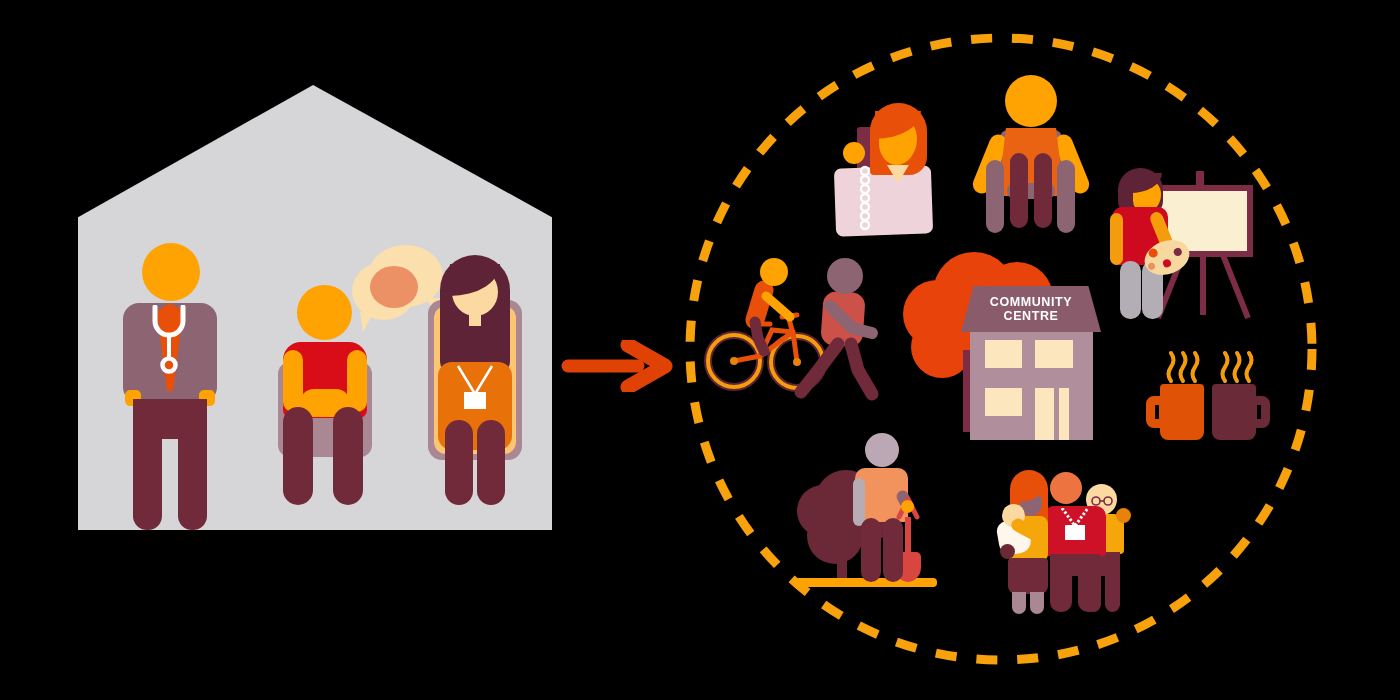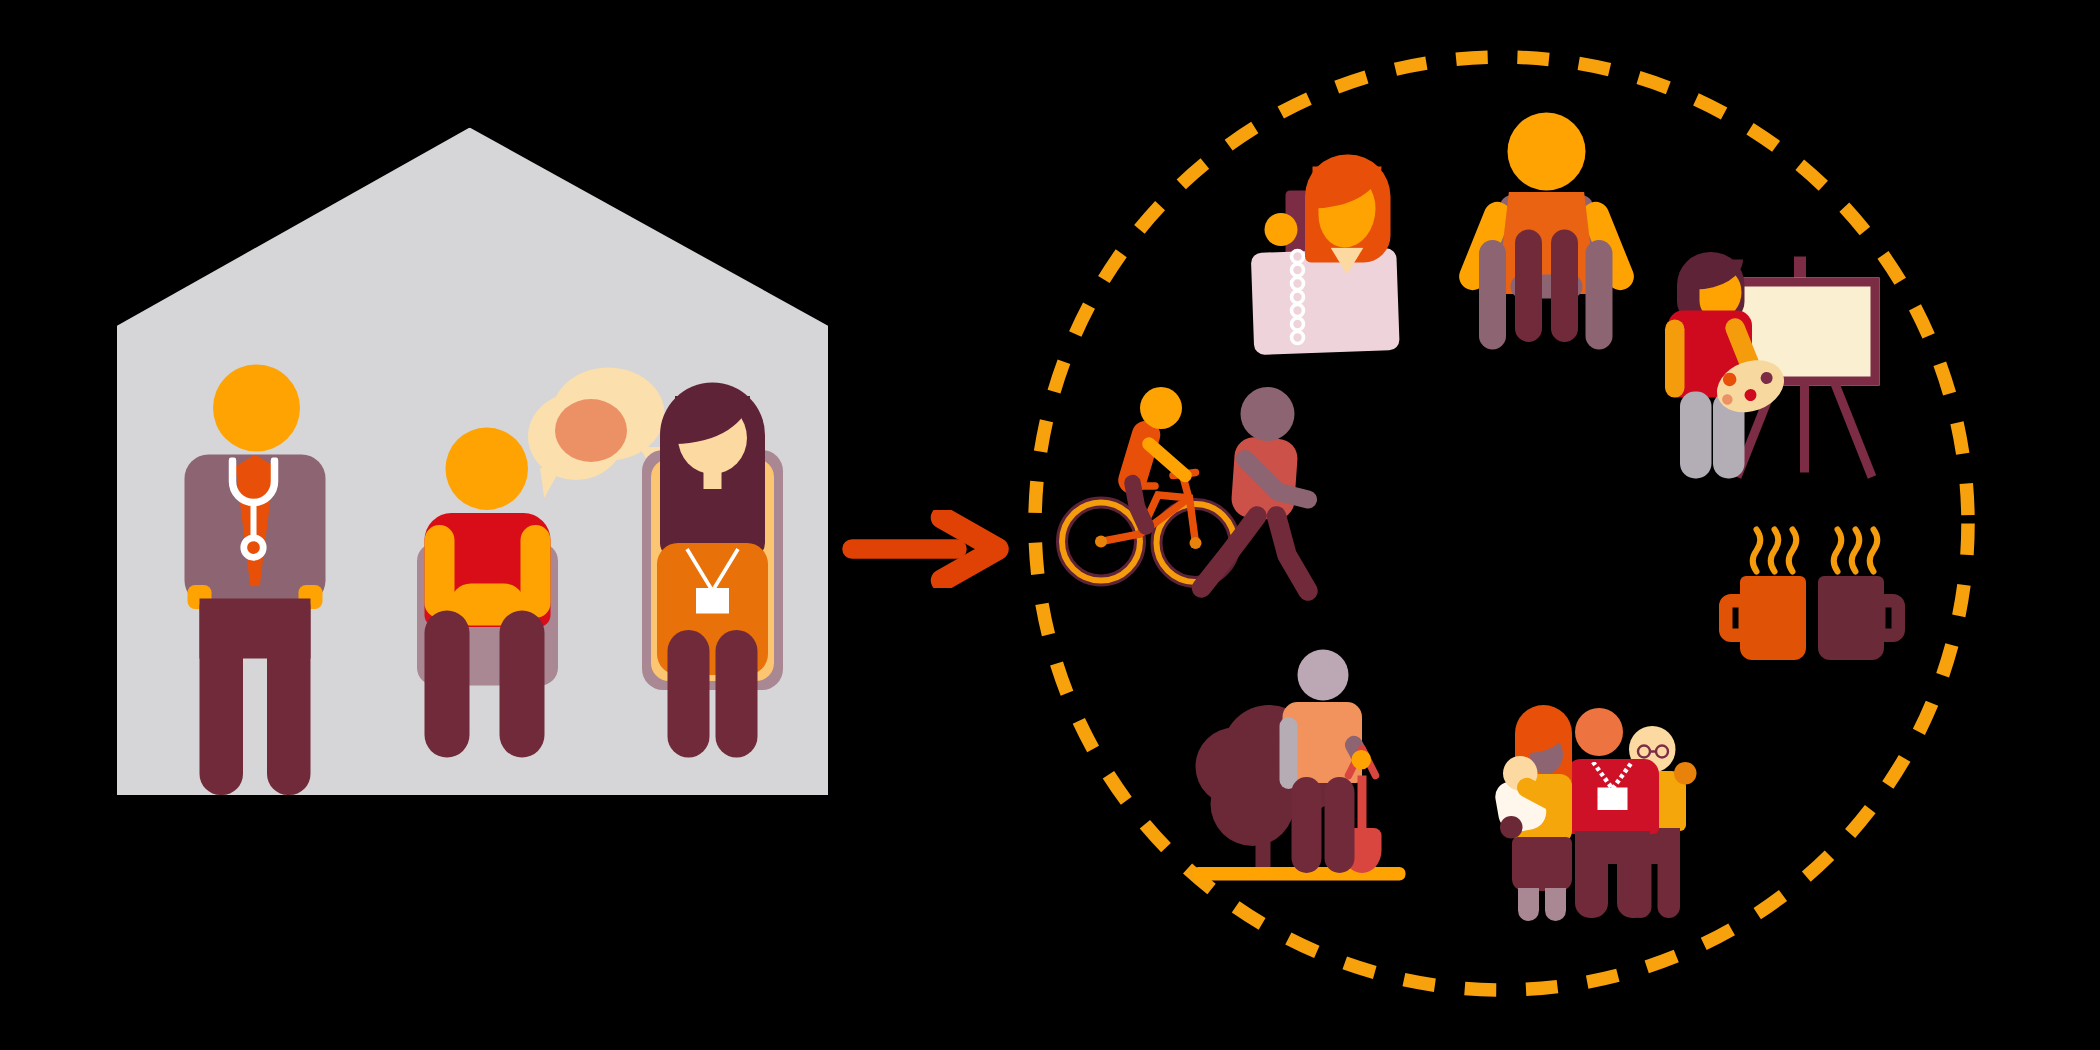--- a/index.html
+++ b/index.html
@@ -148,20 +148,40 @@
     <line x1="66" y1="48" x2="90" y2="69" stroke="#FFA302" stroke-width="9" stroke-linecap="round"></line>
     <polyline points="55,74 58,90 64,103" fill="none" stroke="#712A3A" stroke-width="11" stroke-linecap="round" stroke-linejoin="round"></polyline>
     <circle cx="74" cy="24" r="14" fill="#FFA302"></circle>
     <rect x="122" y="44" width="42" height="54" rx="13" fill="#CC5148" transform="rotate(4 143 71)"></rect>
     <polyline points="130,58 152,80 172,85" fill="none" stroke="#8D6472" stroke-width="12" stroke-linecap="round" stroke-linejoin="round"></polyline>
     <polyline points="138,96 120,120 101,144" fill="none" stroke="#712A3A" stroke-width="13" stroke-linecap="round" stroke-linejoin="round"></polyline>
     <polyline points="151,96 158,122 172,146" fill="none" stroke="#712A3A" stroke-width="13" stroke-linecap="round" stroke-linejoin="round"></polyline>
     <circle cx="145" cy="28" r="18" fill="#8D6472"></circle>
   </svg>
 
+  <div class="p" style="left:895px;top:250px;width:212px;height:192px;">
+    <div class="p r" style="left:8px;top:30px;width:68px;height:68px;background:#E8430A;"></div>
+    <div class="p r" style="left:38px;top:2px;width:82px;height:82px;background:#E8430A;"></div>
+    <div class="p r" style="left:86px;top:12px;width:72px;height:72px;background:#E8430A;"></div>
+    <div class="p r" style="left:16px;top:66px;width:62px;height:62px;background:#E8430A;"></div>
+    <div class="p r" style="left:58px;top:50px;width:72px;height:72px;background:#E8430A;"></div>
+    <div class="p" style="left:68px;top:100px;width:14px;height:82px;background:#7C2C45;"></div>
+    <div class="p" style="left:75px;top:82px;width:123px;height:108px;background:#B18E9C;"></div>
+    <div class="p" style="left:66px;top:36px;width:140px;height:46px;background:#8A5C6B;clip-path:polygon(9% 0,91% 0,100% 100%,0 100%);">
+      <div class="sign">
+        <div>COMMUNITY</div>
+        <div>CENTRE</div>
+      </div>
+    </div>
+    <div class="p" style="left:90px;top:90px;width:37px;height:28px;background:#FBE6BE;"></div>
+    <div class="p" style="left:140px;top:90px;width:38px;height:28px;background:#FBE6BE;"></div>
+    <div class="p" style="left:90px;top:138px;width:37px;height:28px;background:#FBE6BE;"></div>
+    <div class="p" style="left:140px;top:138px;width:19px;height:52px;background:#FBE6BE;"></div>
+    <div class="p" style="left:164px;top:138px;width:10px;height:52px;background:#FBE6BE;"></div>
+  </div>
 
   <div class="p" style="left:1143px;top:350px;width:150px;height:96px;">
     <svg class="p" style="left:22px;top:0;" width="40" height="34" viewBox="0 0 40 34">
       <path d="M6,3 q5,7 0,14 q-5,7 0,14" fill="none" stroke="#F59C0C" stroke-width="4" stroke-linecap="round"></path>
       <path d="M18,3 q5,7 0,14 q-5,7 0,14" fill="none" stroke="#F59C0C" stroke-width="4" stroke-linecap="round"></path>
       <path d="M30,3 q5,7 0,14 q-5,7 0,14" fill="none" stroke="#F59C0C" stroke-width="4" stroke-linecap="round"></path>
     </svg>
     <svg class="p" style="left:76px;top:0;" width="40" height="34" viewBox="0 0 40 34">
       <path d="M6,3 q5,7 0,14 q-5,7 0,14" fill="none" stroke="#F59C0C" stroke-width="4" stroke-linecap="round"></path>
       <path d="M18,3 q5,7 0,14 q-5,7 0,14" fill="none" stroke="#F59C0C" stroke-width="4" stroke-linecap="round"></path>

